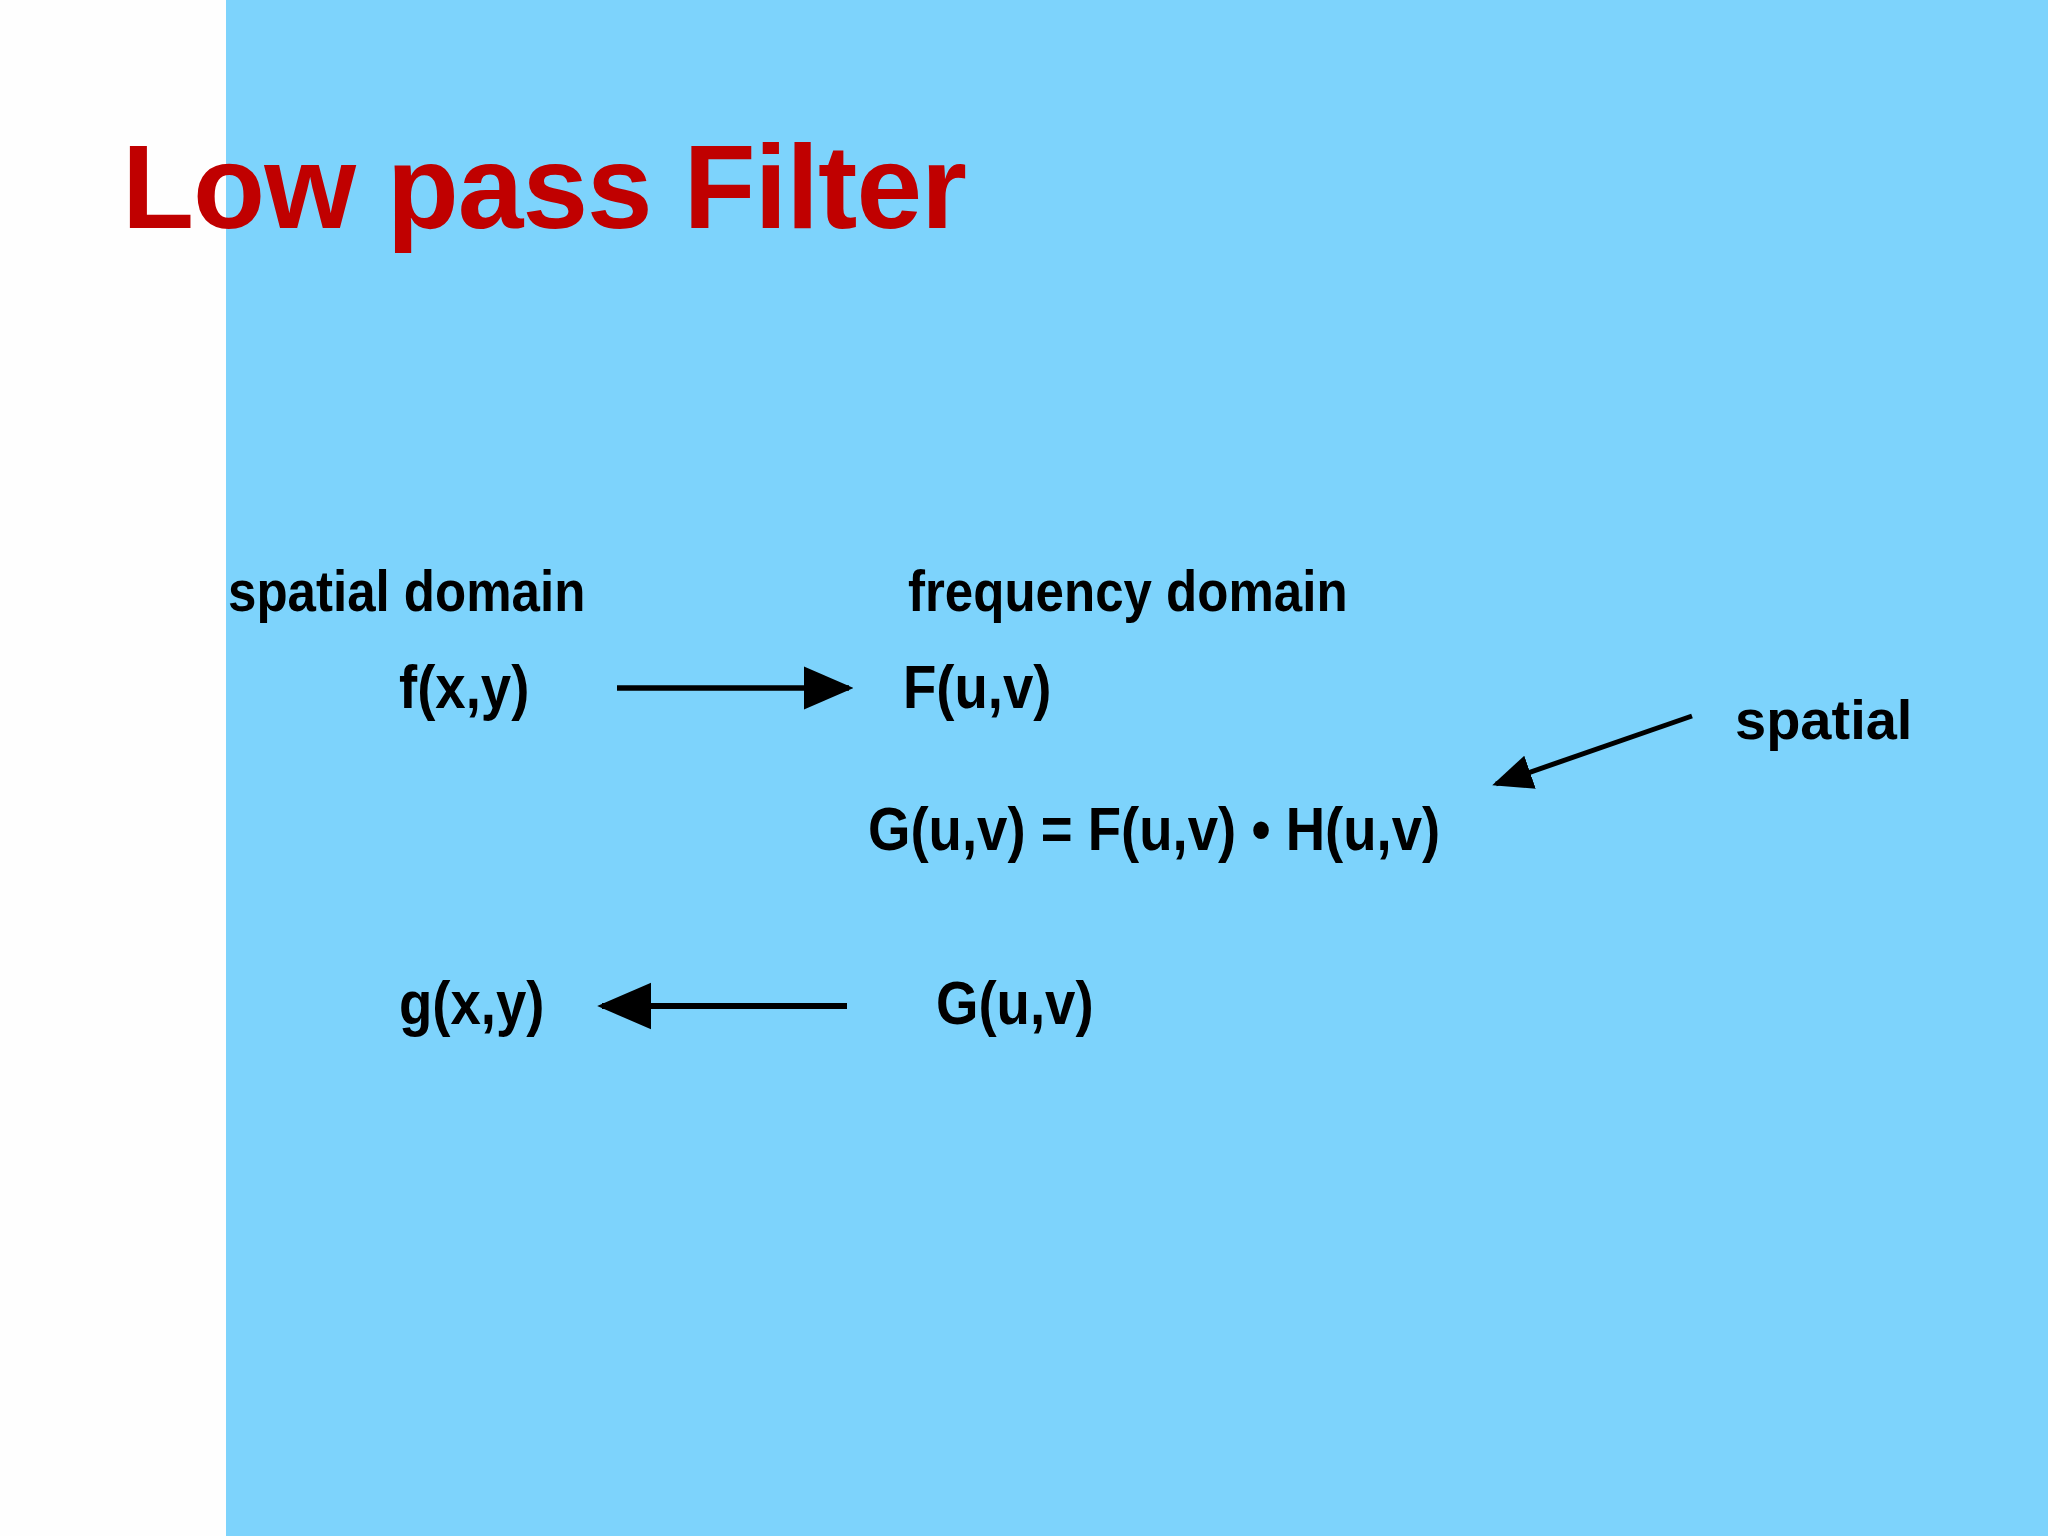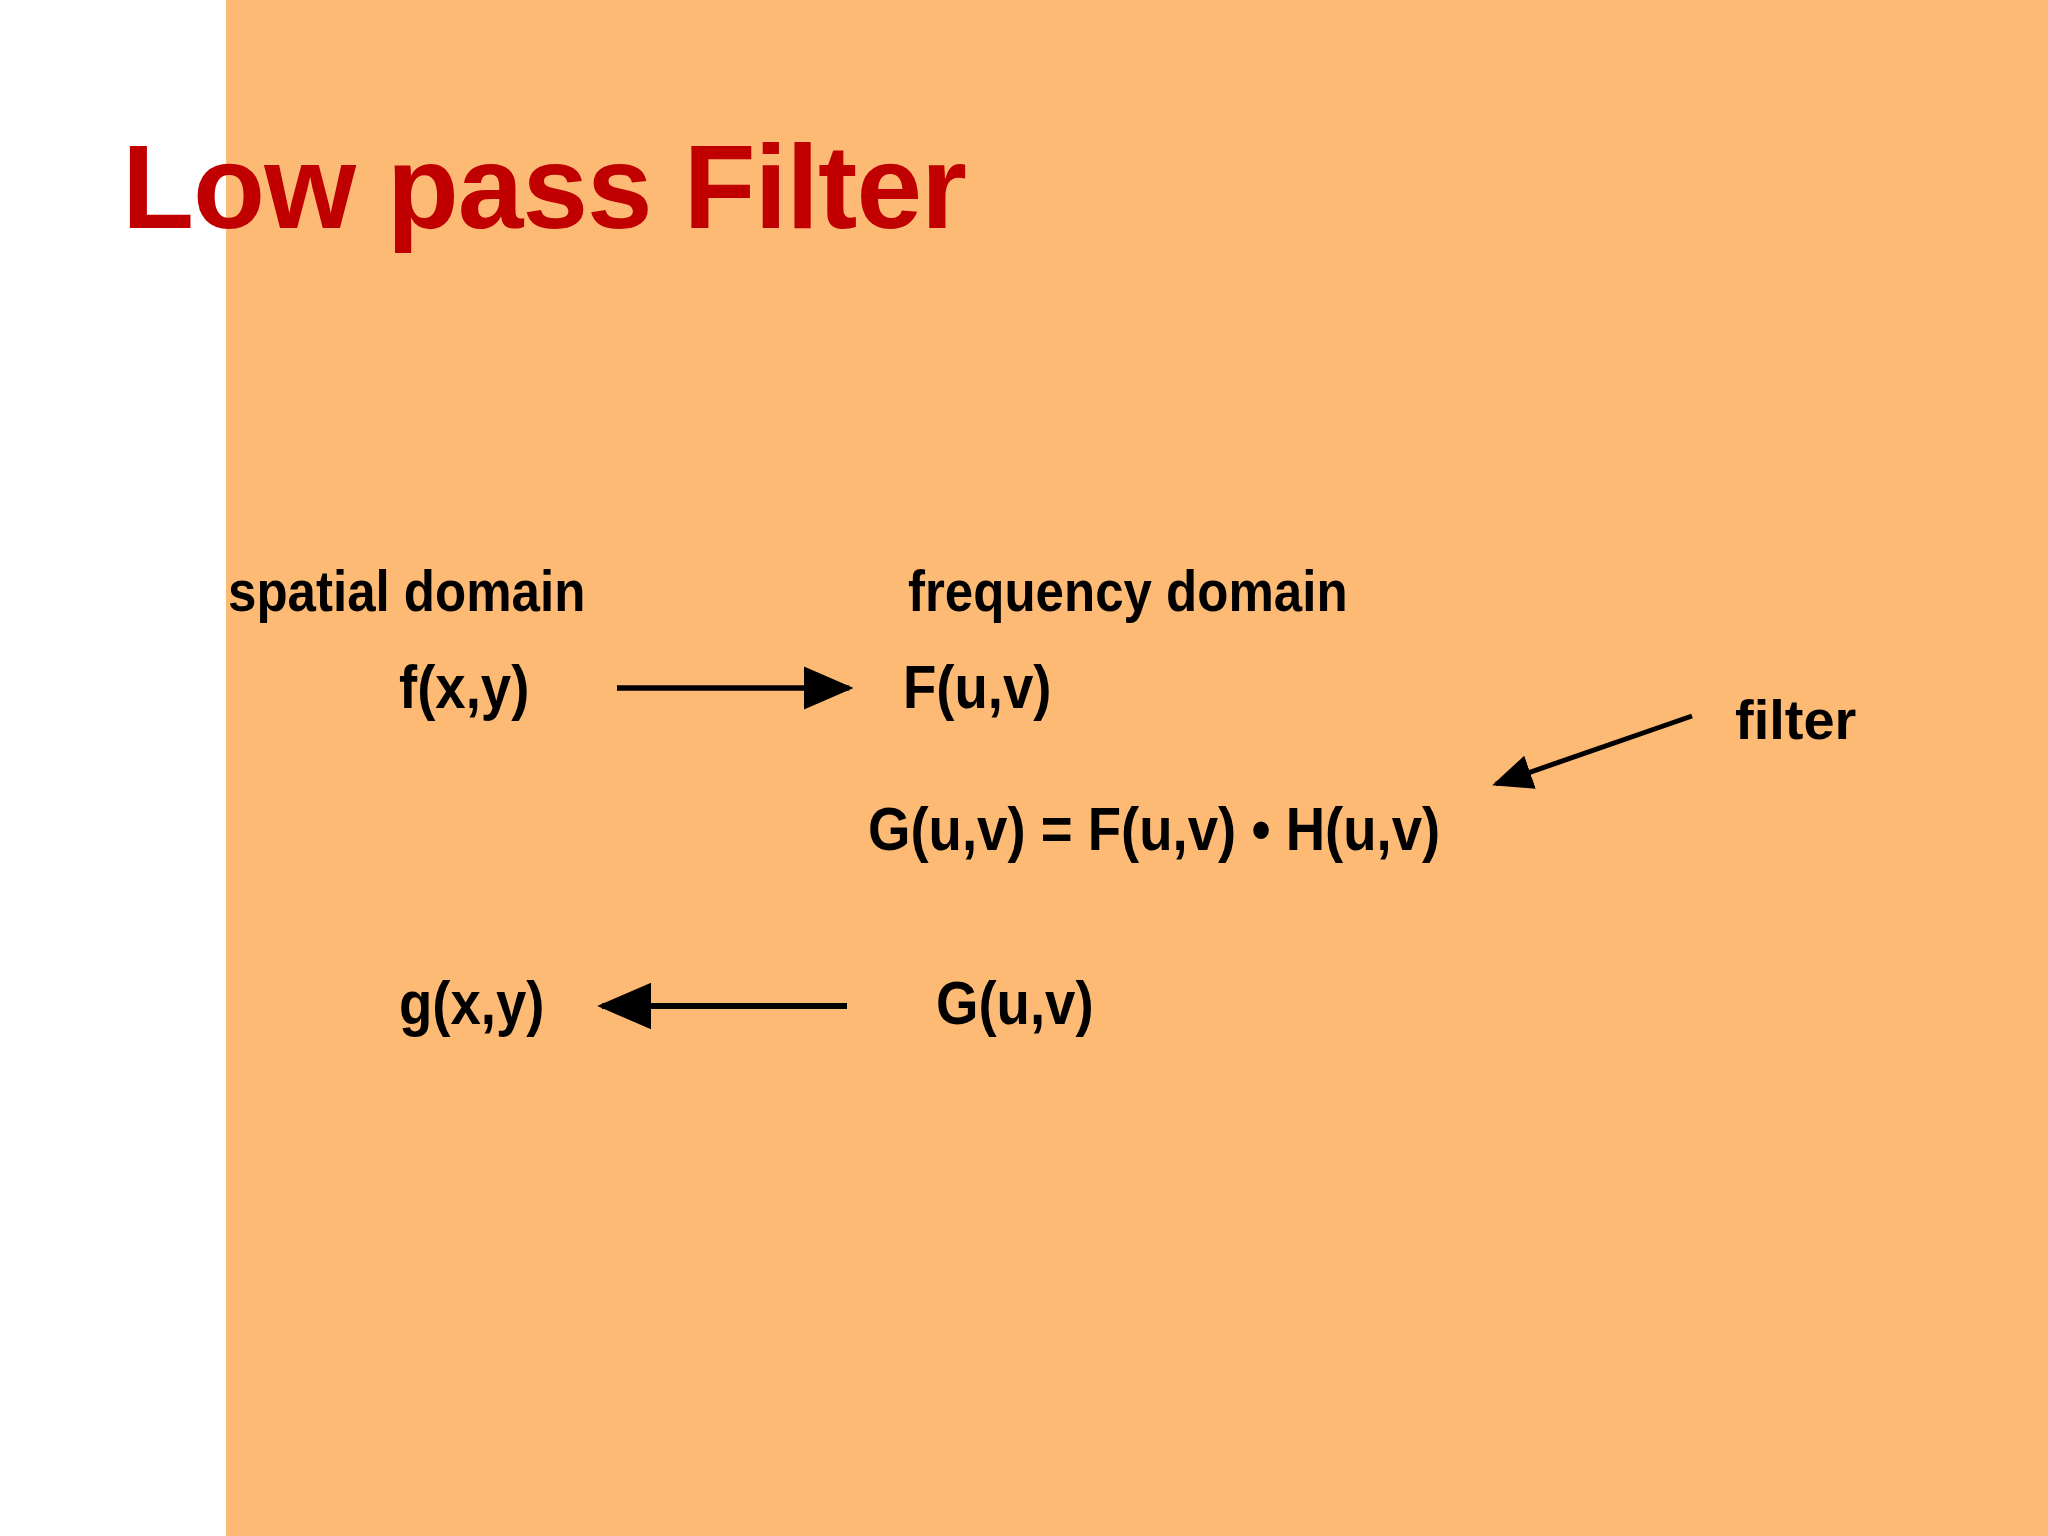--- a/index.html
+++ b/index.html
@@ -8,21 +8,21 @@
     padding: 0;
     background: #ffffff;
   }
   body {
     font-family: "Liberation Sans", sans-serif;
   }
   #slide {
     position: relative;
     width: 2048px;
     height: 1536px;
-    background: #fdba74;
+    background: #7dd3fc;
     overflow: hidden;
   }
   
   .left-band {
     position: absolute;
     left: 0;
     top: 0;
     width: 226px;
     height: 1536px;
     background: #fefefe;
@@ -91,21 +91,21 @@
   <div class="slide-title">Low pass Filter</div>
 
   <div class="lbl domain-label cond" style="left:228px; top:562px;">spatial domain</div>
 
   <div class="lbl domain-label cond" style="left:908px; top:562px;">frequency domain</div>
 
   <div class="lbl fn-label cond" style="left:399px; top:656px;">f(x,y)</div>
 
   <div class="lbl fn-label cond" style="left:903px; top:656px;">F(u,v)</div>
 
-  <div class="lbl filter-label" style="left:1735px; top:692px;">filter</div>
+  <div class="lbl filter-label" style="left:1735px; top:692px;">spatial</div>
 
   <div class="lbl eq-label cond" style="left:868px; top:798px;">G(u,v)  = F(u,v) • H(u,v)</div>
 
   <div class="lbl fn-label cond" style="left:399px; top:972px;">g(x,y)</div>
 
   <div class="lbl fn-label cond" style="left:936px; top:972px;">G(u,v)</div>
 
   <svg class="svg-layer" viewBox="0 0 2048 1536">
     <defs>
       <marker id="head-r" markerWidth="9" markerHeight="9" refX="8.2" refY="4.5" orient="auto" markerUnits="strokeWidth">

